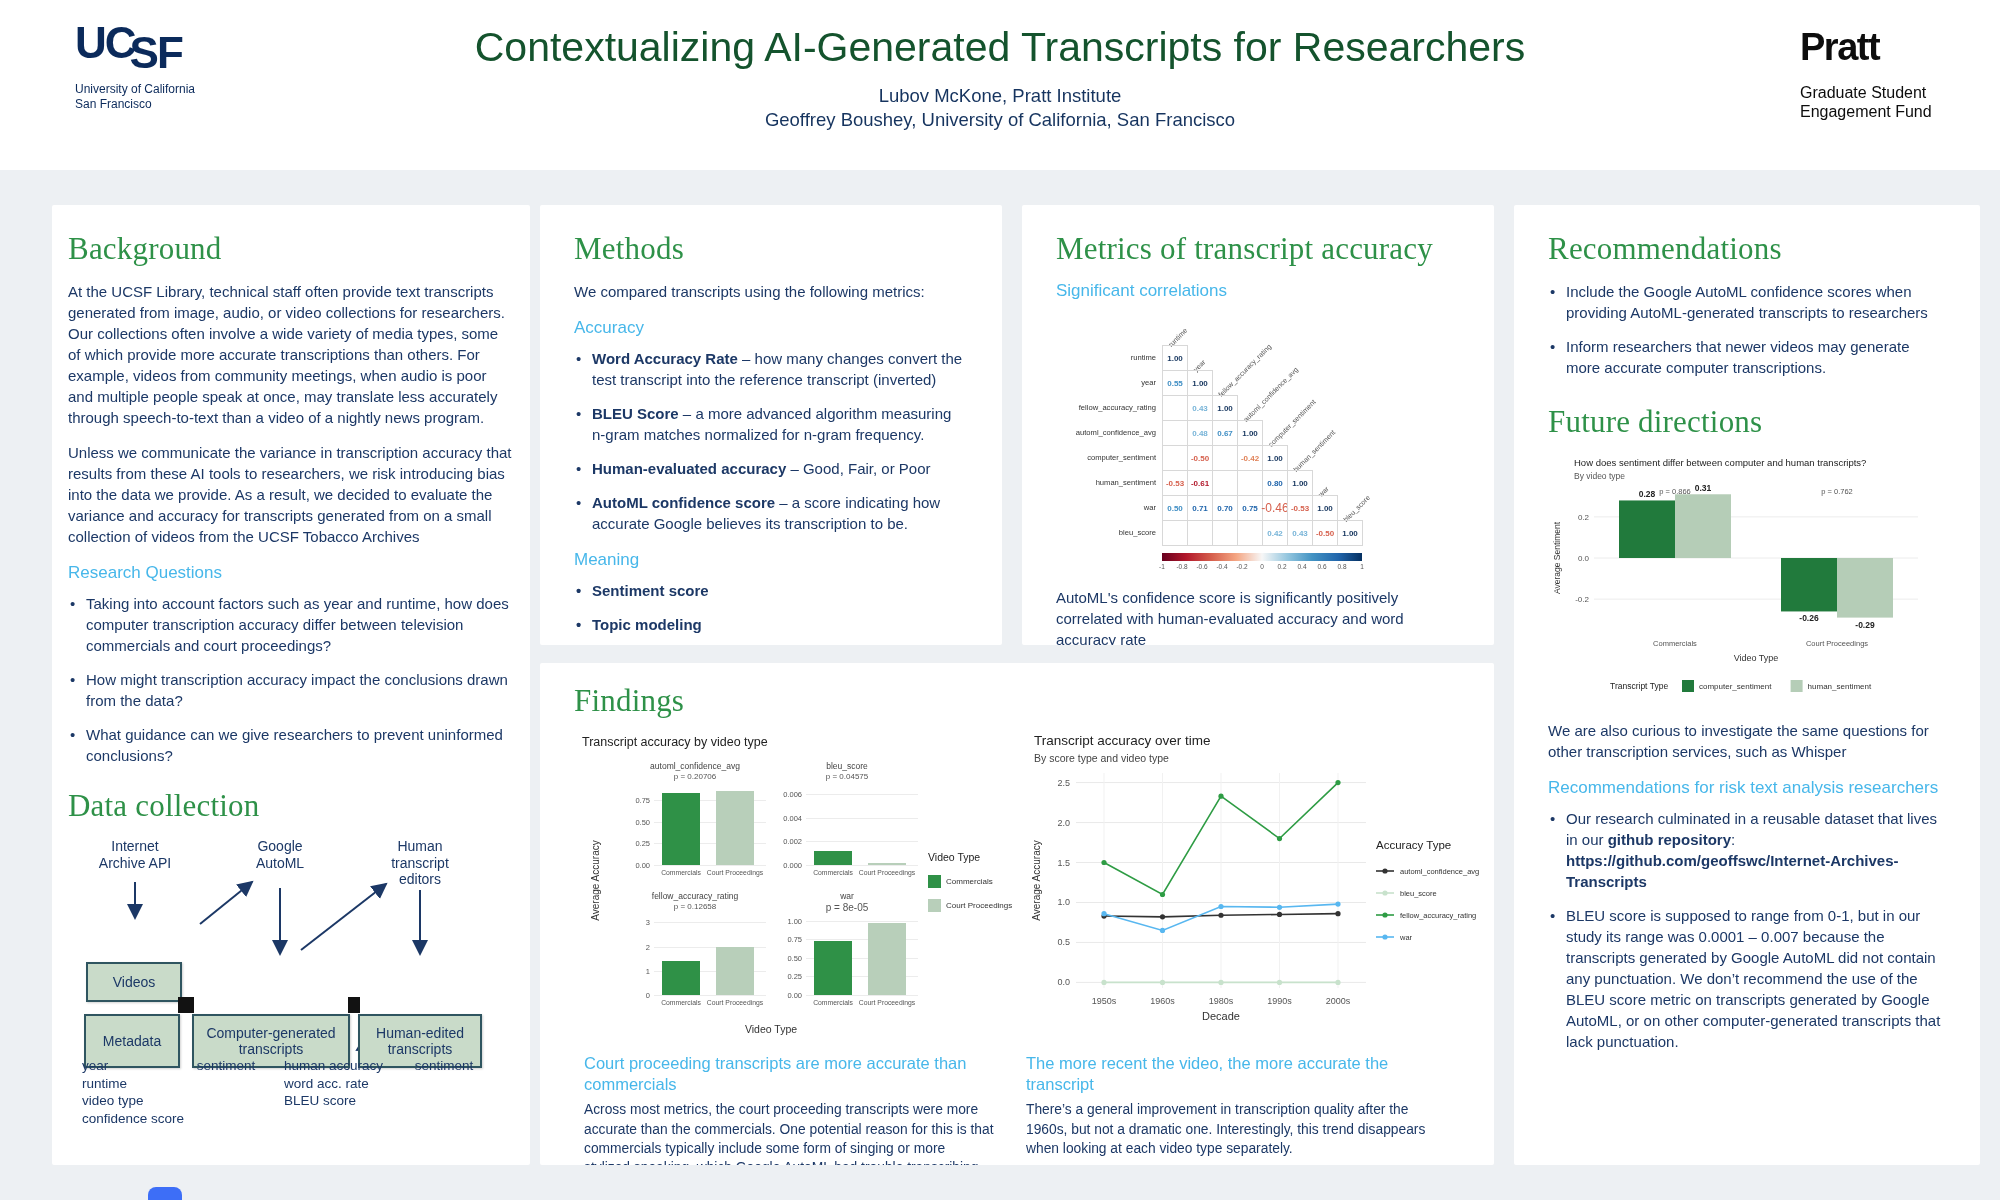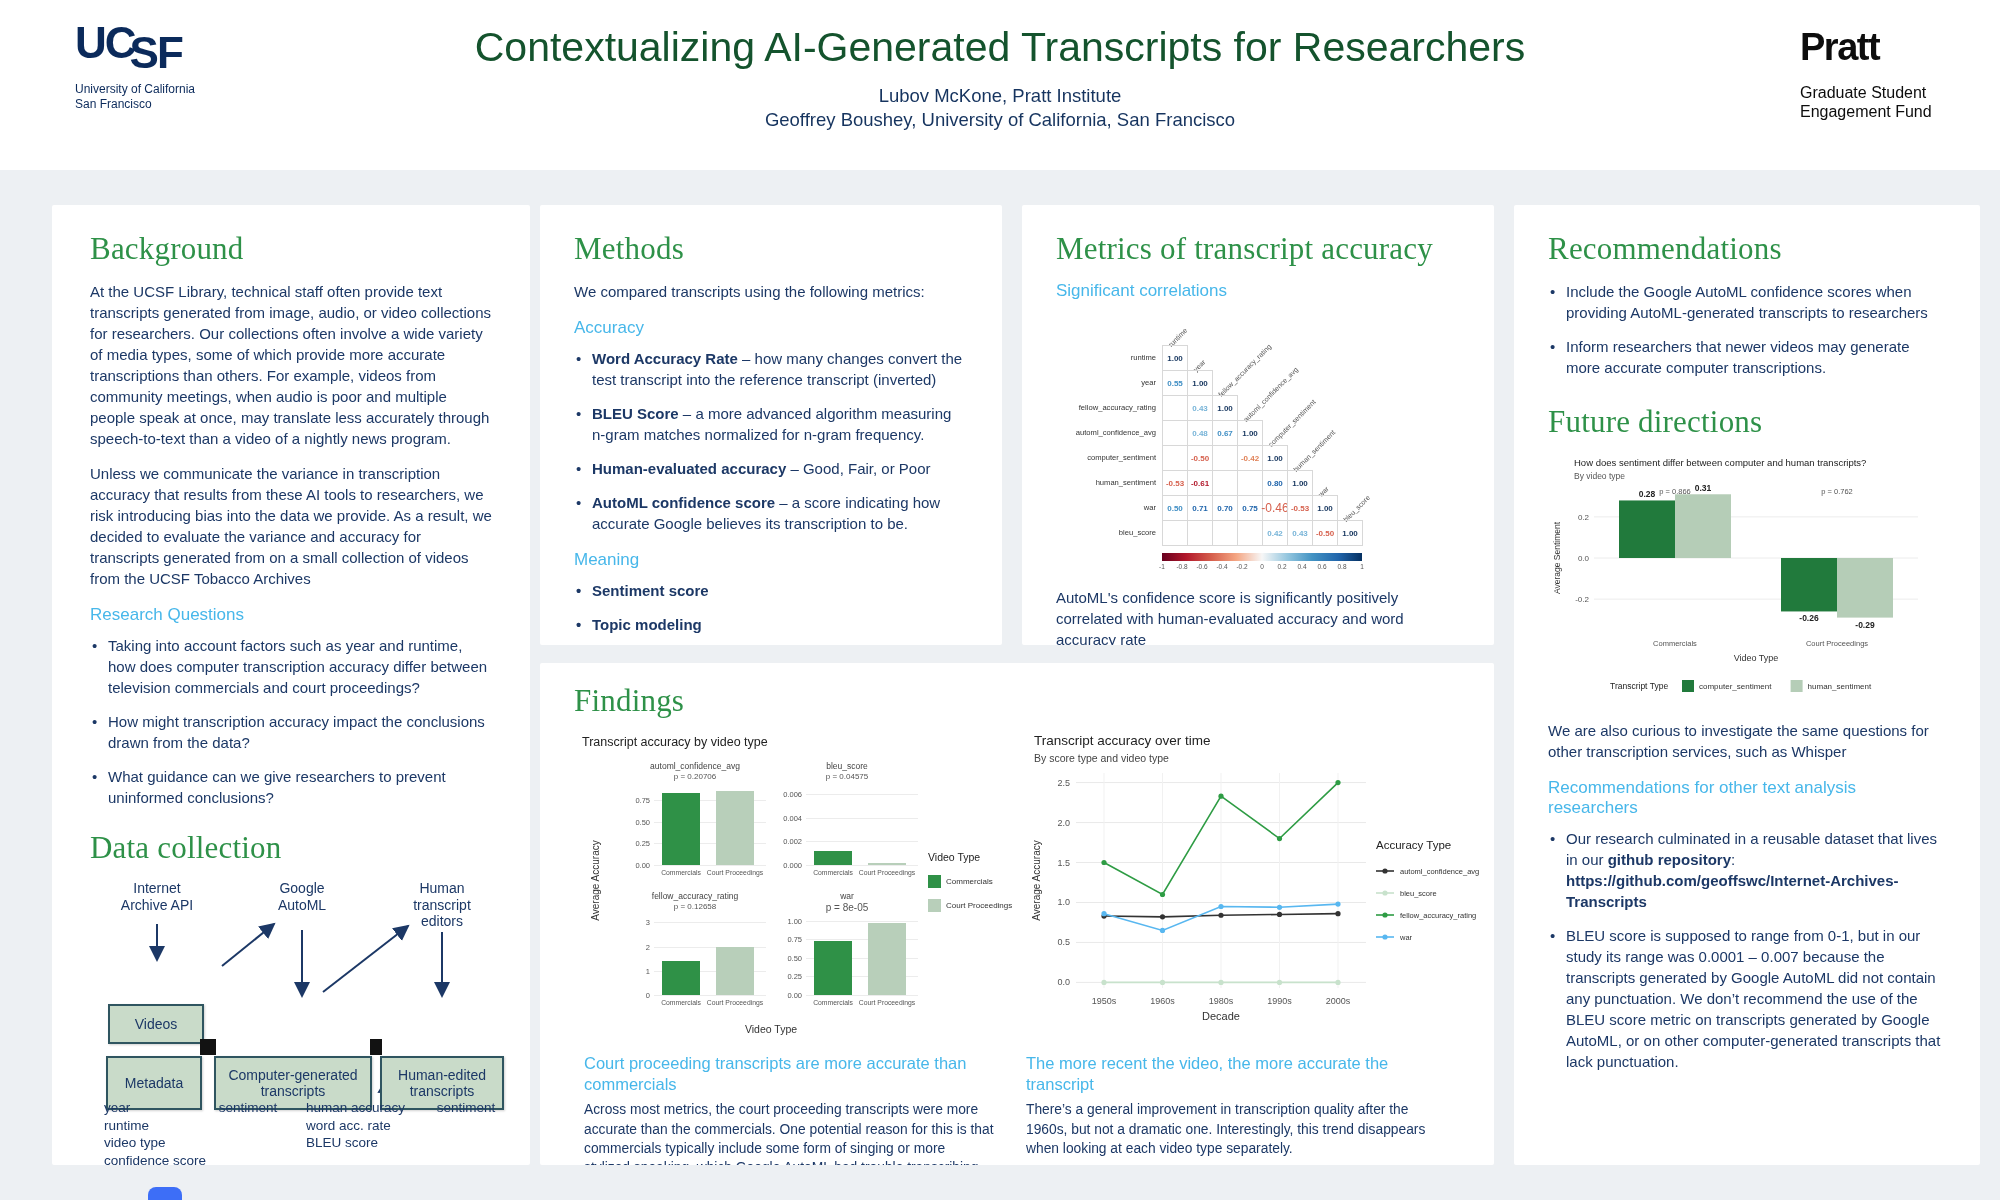--- a/index.html
+++ b/index.html
@@ -13,21 +13,21 @@
   .ucsf .sub{font-size:12px;line-height:1.25;margin-top:14px;white-space:pre-line;}
   .title{position:absolute;left:0;right:0;top:24px;text-align:center;
     font-size:41px;font-weight:500;color:#14532d;}
   .authors{position:absolute;left:0;right:0;top:84px;text-align:center;
     font-size:18.5px;color:#16345f;line-height:1.28;}
   .pratt{position:absolute;left:1800px;top:26px;color:#0d0d0d;}
   .pratt .word{font-size:38px;font-weight:800;letter-spacing:-1.5px;}
   .pratt .sub{font-size:16px;line-height:1.2;margin-top:14px;white-space:pre-line;}
   
   .card{position:absolute;background:#ffffff;border-radius:2px;overflow:hidden;}
-  #bg-card{left:52px;top:205px;width:478px;height:960px;padding:26px 38px;box-sizing:border-box;}
+  #bg-card{left:52px;top:205px;width:478px;height:960px;padding:26px 16px;box-sizing:border-box;}
   #methods-card{left:540px;top:205px;width:462px;height:440px;padding:26px 34px;box-sizing:border-box;}
   #metrics-card{left:1022px;top:205px;width:472px;height:440px;padding:26px 34px;box-sizing:border-box;}
   #findings-card{left:540px;top:663px;width:954px;height:502px;}
   #rec-card{left:1514px;top:205px;width:466px;height:960px;padding:26px 34px;box-sizing:border-box;}
   h2.sec{font-family:"Liberation Serif",serif;font-weight:400;color:#2e9148;
     font-size:31px;margin:0 0 14px 0;letter-spacing:0.2px;}
   .subhead{color:#47b7ea;font-size:17px;margin:16px 0 10px 0;}
   .body-text{color:#1c3866;font-size:15px;line-height:1.40;}
   .body-text p{margin:0 0 14px 0;}
   .bullets{list-style:none;margin:0;padding:0;color:#1c3866;font-size:15px;line-height:1.40;}
@@ -409,21 +409,21 @@
           <text x="208" y="207" font-size="9" fill="#333" text-anchor="middle">Video Type</text>
           <text x="62" y="235" font-size="8.5" fill="#222">Transcript Type</text>
           <rect x="134" y="226" width="12" height="12" fill="#217a3c"></rect>
           <text x="151" y="235" font-size="8" fill="#333">computer_sentiment</text>
           <rect x="242.60000000000002" y="226" width="12" height="12" fill="#b5cdb7"></rect>
           <text x="259.6" y="235" font-size="8" fill="#333">human_sentiment</text>
         </svg></div>
     <div class="body-text">
         <p>We are also curious to investigate the same questions for other transcription services, such as Whisper</p>
       </div>
-    <div class="subhead">Recommendations for other text analysis researchers</div>
+    <div class="subhead">Recommendations for risk text analysis researchers</div>
     <ul class="bullets">
       <li><span>Our research culminated in a reusable dataset that lives in our </span><span class="b">github repository</span><span>: </span><span class="b">https://github.com/geoffswc/Internet-Archives-Transcripts</span></li>
       <li>BLEU score is supposed to range from 0-1, but in our study its range was 0.0001 – 0.007 because the transcripts generated by Google AutoML did not contain any punctuation. We don’t recommend the use of the BLEU score metric on transcripts generated by Google AutoML, or on other computer-generated transcripts that lack punctuation.</li>
     </ul>
   </div>
 
   <div style="position:absolute;left:148px;top:1187px;width:34px;height:13px;background:#3d6ef7;border-radius:8px 8px 0 0;"></div>
 </div>
 
 </body></html>

